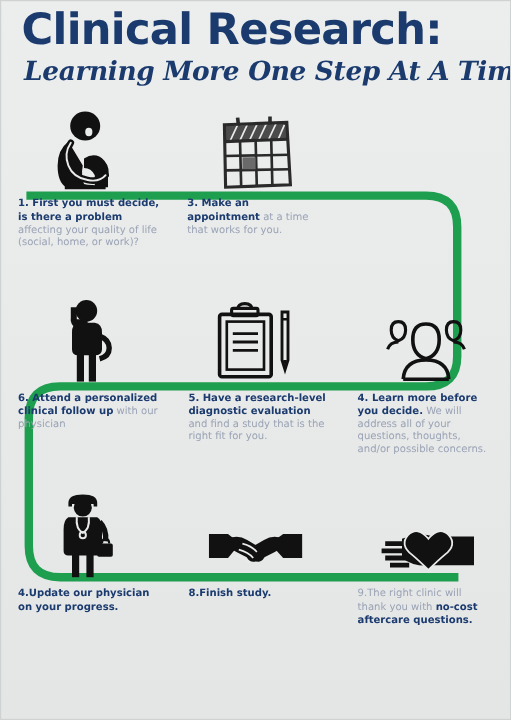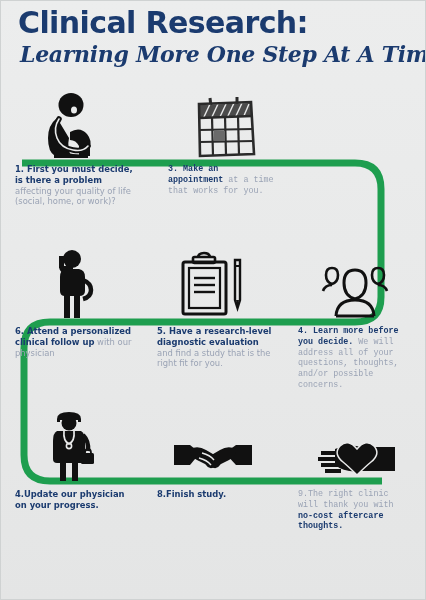--- a/index.html
+++ b/index.html
@@ -25,21 +25,21 @@
   
   .title-block {
     position: absolute;
     left: 18px;
     top: 8px;
     width: 396px;
   }
   .title-main {
     font-family: "DejaVu Sans", sans-serif;
     font-weight: bold;
-    font-size: 30px;
+    font-size: 36px;
     letter-spacing: -0.6px;
     color: #1b3b6f;
     line-height: 1.0;
     margin: 0;
     white-space: nowrap;
   }
   .title-sub {
     font-family: "DejaVu Serif", serif;
     font-style: italic;
     font-weight: bold;
@@ -88,28 +88,28 @@
     font-size: 8.4px;
     line-height: 1.28;
     color: #9aa3b5;
     padding: 0 13px;
     box-sizing: border-box;
   }
   .caption .b {
     font-weight: bold;
     color: #1b3b6f;
   }
-  .r1 { top: 88px; gap: 12px; }
+  .r1 { top: 88px; }
   .r2 { top: 250px; }
   .r3 { top: 413px; }
   .r1 .caption, .r2 .caption, .r3 .caption { margin-top: 4px; }
 
   .cap-pad-left  { padding-left: 15px; padding-right: 8px; }
   .cap-pad-mid   { padding-left: 15px; padding-right: 8px; }
-  .cap-pad-right { padding-left: 14px; padding-right: 18px; font-family: Liberation Mono, monospace; }
+  .cap-pad-right { padding-left: 14px; padding-right: 18px; }
 
   
   .footer {
     position: absolute;
     left: 28px;
     top: 552px;
     font-family: "DejaVu Sans", sans-serif;
     font-size: 7.4px;
     line-height: 1.42;
     color: #9aa3b5;
@@ -328,20 +328,20 @@
           <path d="M6 34 l18 0 l0 4 l-18 0 z" fill="#111"></path>
           <path d="M10 40 l16 0 l0 4 l-16 0 z" fill="#111"></path>
 
           <path d="M20 20 q14 -6 26 -2 l34 0 l0 24 l-34 0 q-16 2 -26 -6 z" fill="#111"></path>
 
           <path d="M42 20 q-9 -11 -17 -3 q-7 8 3 16 q6 5 14 13 q8 -8 14 -13 q10 -8 3 -16 q-8 -8 -17 3 z" fill="#111"></path>
           <path d="M42 20 q-9 -11 -17 -3 q-7 8 3 16 q6 5 14 13 q8 -8 14 -13 q10 -8 3 -16 q-8 -8 -17 3 z" fill="none" stroke="#e9eaea" stroke-width="1.5"></path>
         </svg>
       </div>
       <div class="caption cap-pad-right">
-        <span>9.The right clinic will thank you with </span><span class="b">no-cost aftercare thoughts.</span>
+        <span>9.The right clinic will thank you with </span><span class="b">no-cost aftercare questions.</span>
       </div>
     </div>
   </div>
 
 
   <div class="border-frame"></div>
 </div>
 
 </body></html>

